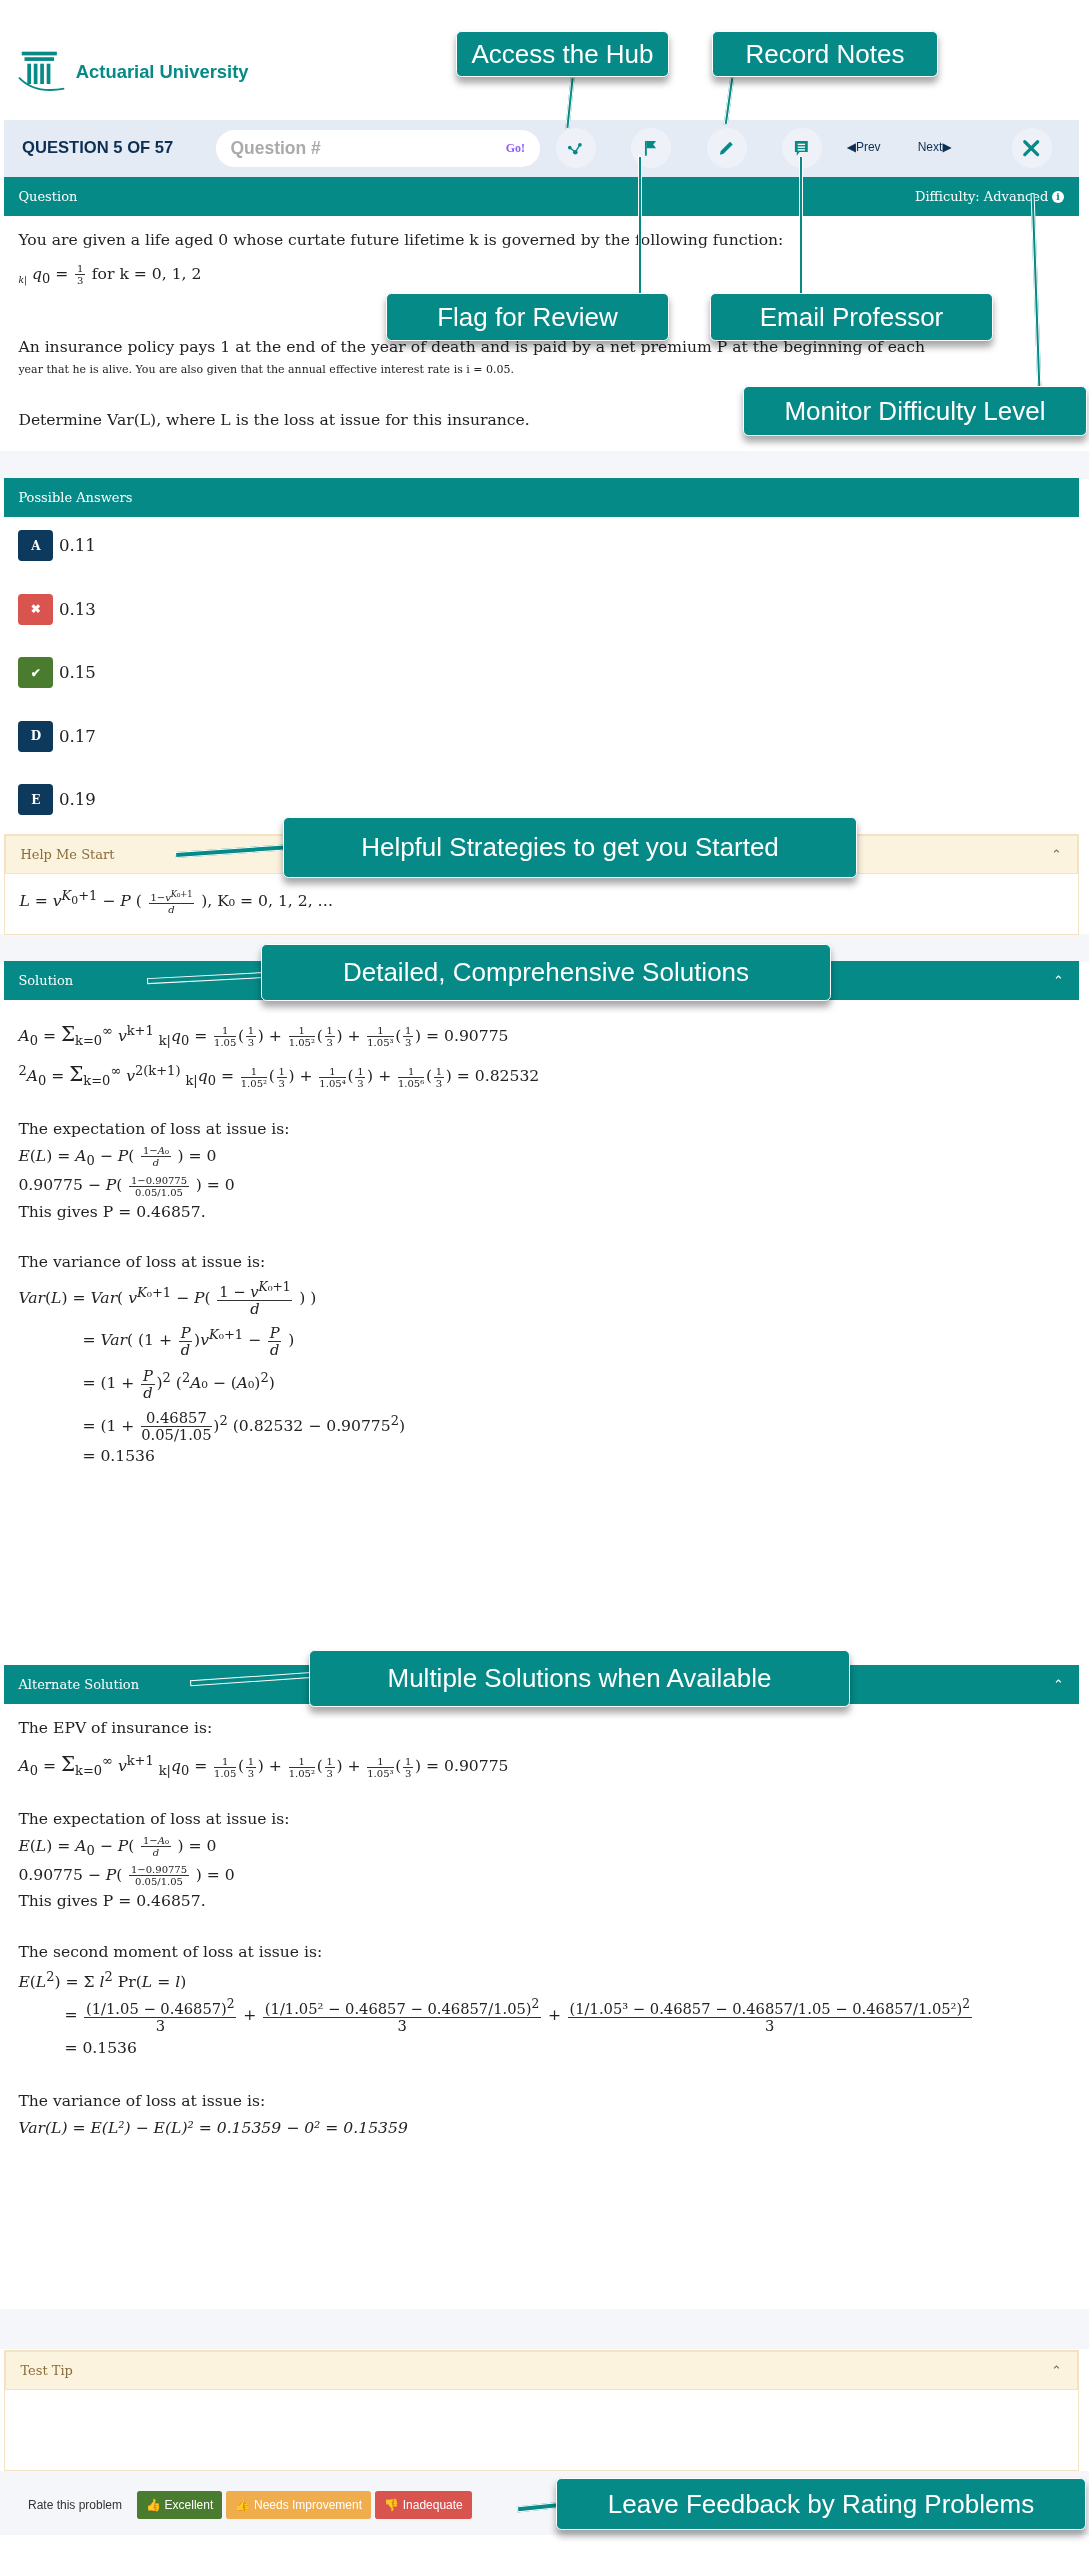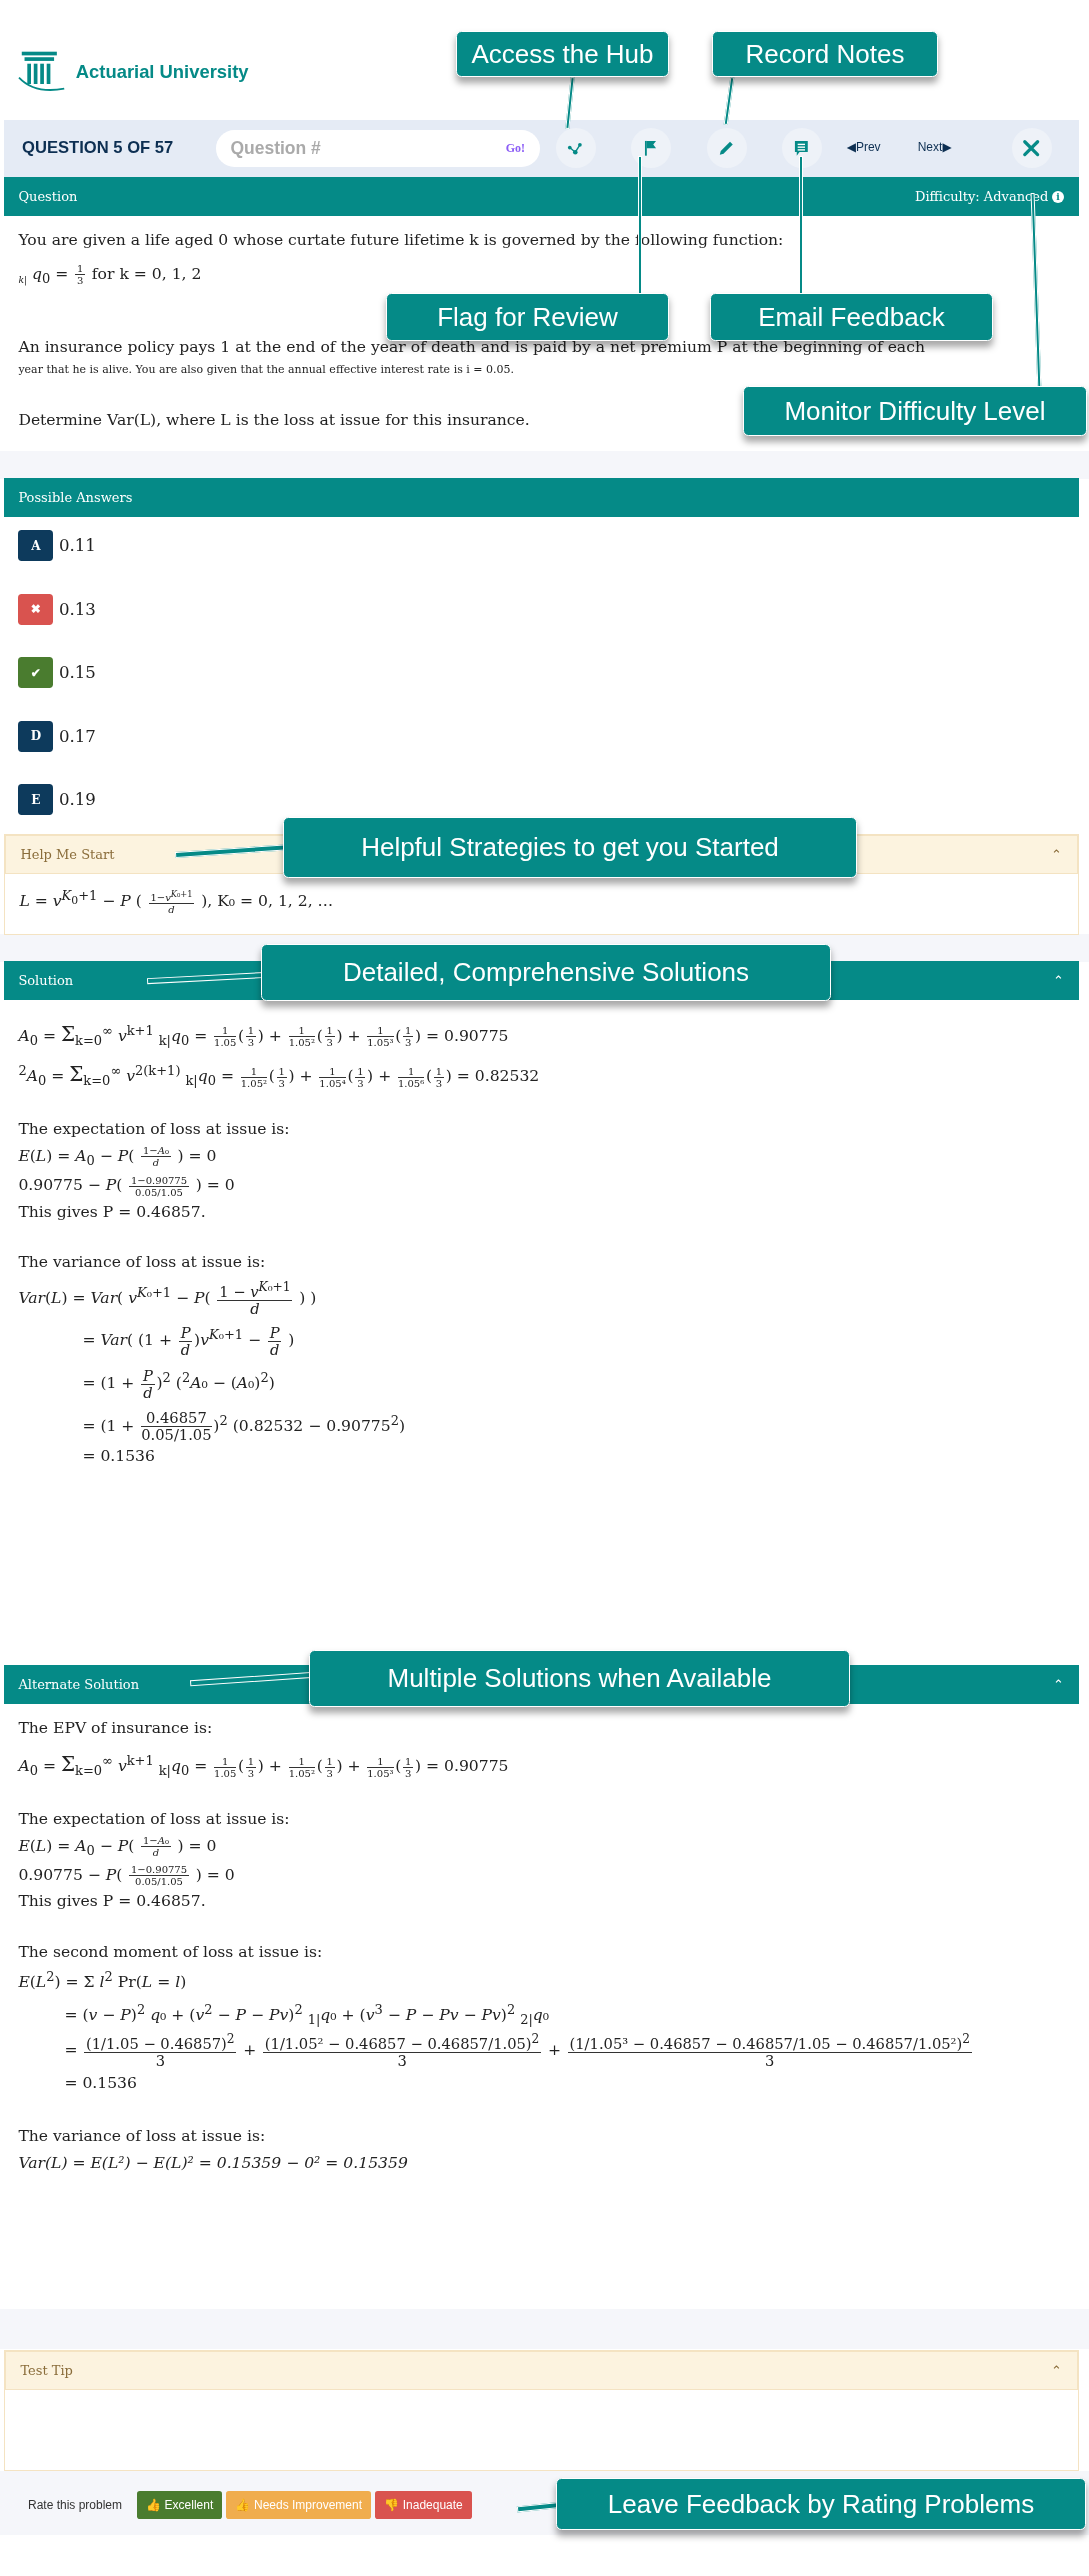--- a/index.html
+++ b/index.html
@@ -291,21 +291,20 @@
         </span> ) = 0</p>
     <p>0.90775 − <i>P</i>( <span class="frac">
           <span>1−0.90775</span>
           <span>0.05/1.05</span>
         </span> ) = 0</p>
     <p>This gives P = 0.46857.</p>
     <p style="height:24px;"></p>
     <p>The second moment of loss at issue is:</p>
     <div style="line-height:1.9;">
       <p><i>E</i>(<i>L</i><sup>2</sup>) = Σ <i>l</i><sup>2</sup> Pr(<i>L</i> = <i>l</i>)</p>
-      <p style="padding-left:46px;">= (<i>v</i> − <i>P</i>)<sup>2</sup> <i>q</i>₀ + (<i>v</i><sup>2</sup> − <i>P</i> − <i>Pv</i>)<sup>2</sup> <sub>1|</sub><i>q</i>₀ + (<i>v</i><sup>3</sup> − <i>P</i> − <i>Pv</i> − <i>Pv</i>)<sup>2</sup> <sub>2|</sub><i>q</i>₀</p>
       <p style="padding-left:46px;">= <span class="frac bigfrac">
             <span>(1/1.05 − 0.46857)<sup>2</sup></span>
             <span>3</span>
           </span> + <span class="frac bigfrac">
             <span>(1/1.05² − 0.46857 − 0.46857/1.05)<sup>2</sup></span>
             <span>3</span>
           </span> + <span class="frac bigfrac">
             <span>(1/1.05³ − 0.46857 − 0.46857/1.05 − 0.46857/1.05²)<sup>2</sup></span>
             <span>3</span>
           </span></p>
@@ -343,21 +342,21 @@
 <div class="callout" style="left:456px;top:31px;width:213px;height:46px;">Access the Hub</div>
 <div class="pointer" style="left:568px;top:77px;width:3.7px;height:52px;transform:rotate(6deg);"></div>
 
 <div class="callout" style="left:712px;top:31px;width:226px;height:46px;">Record Notes</div>
 <div class="pointer" style="left:727px;top:77px;width:3.7px;height:48px;transform:rotate(8deg);"></div>
 
 <div class="pointer" style="left:638px;top:156px;width:3.7px;height:138px;"></div>
 <div class="callout" style="left:386px;top:293px;width:283px;height:48px;">Flag for Review</div>
 
 <div class="pointer" style="left:799px;top:156px;width:3.7px;height:138px;"></div>
-<div class="callout" style="left:710px;top:293px;width:283px;height:48px;">Email Feedback</div>
+<div class="callout" style="left:710px;top:293px;width:283px;height:48px;">Email Professor</div>
 
 <div class="pointer" style="left:1034px;top:193px;width:3.7px;height:197px;transform:rotate(-2deg);"></div>
 <div class="callout" style="left:743px;top:386px;width:344px;height:50px;">Monitor Difficulty Level</div>
 
 <div class="pointer" style="left:175px;top:848px;width:118px;height:5.5px;transform:rotate(-4deg);"></div>
 <div class="callout" style="left:283px;top:817px;width:574px;height:61px;">Helpful Strategies to get you Started</div>
 
 <div class="pointer" style="left:147px;top:975px;width:120px;height:5.5px;transform:rotate(-3deg);"></div>
 <div class="callout" style="left:261px;top:944px;width:570px;height:57px;">Detailed, Comprehensive Solutions</div>
 

